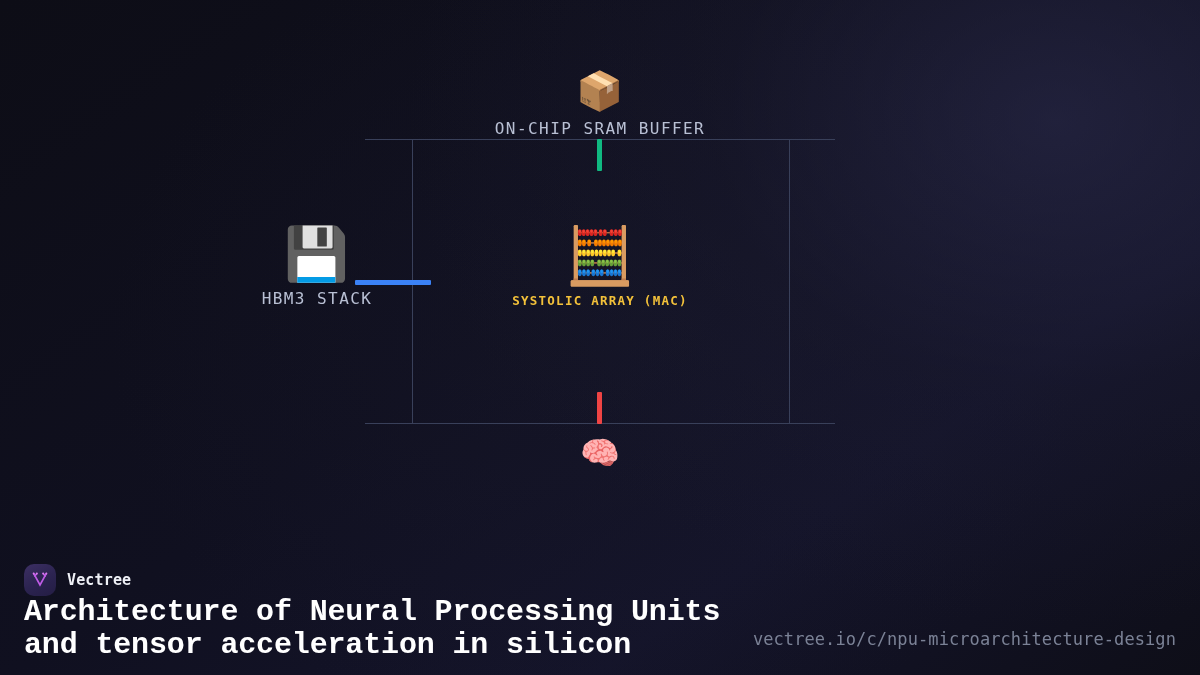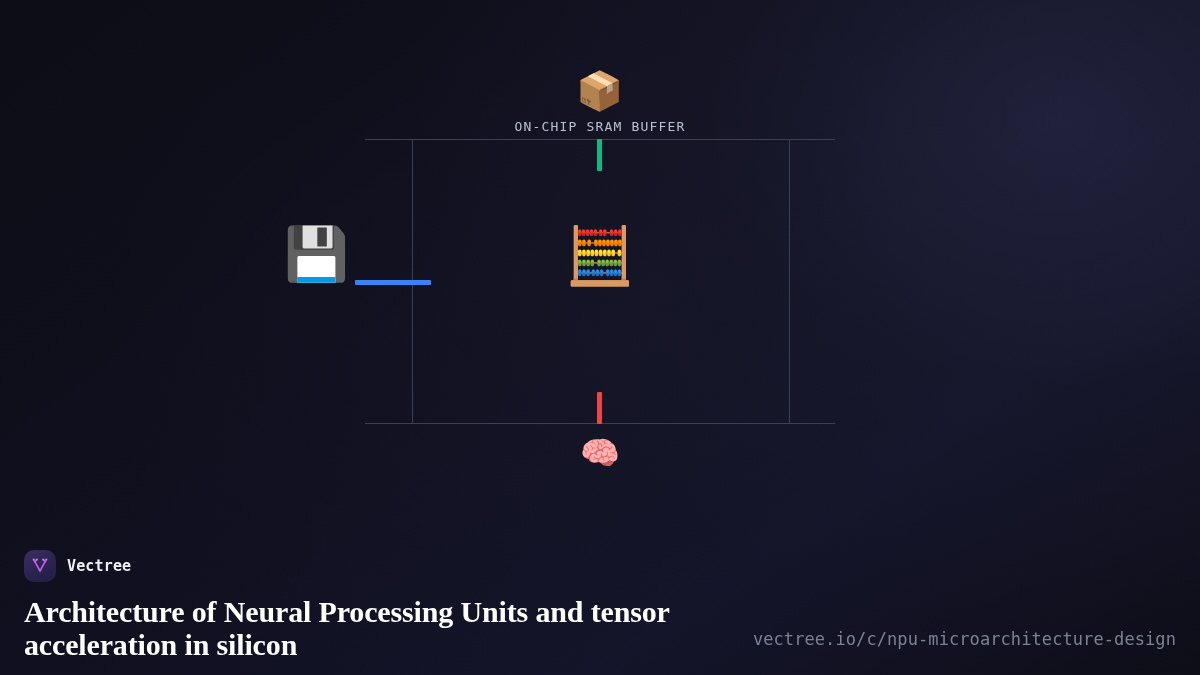--- a/index.html
+++ b/index.html
@@ -57,21 +57,21 @@
   }
   .node-emoji {
     font-family: "DejaVu Sans", sans-serif;
     line-height: 1;
     display: block;
   }
   .node-label {
     display: block;
     margin-top: 9px;
     font-family: "DejaVu Sans Mono", "Liberation Mono", monospace;
-    font-size: 13px;
+    font-size: 16px;
     letter-spacing: 0.09em;
     color: #b9c0d4;
     white-space: nowrap;
   }
   .node-label.highlight {
     color: #f3c13a;
     font-weight: bold;
     font-size: 12.5px;
     letter-spacing: 0.1em;
   }
@@ -92,42 +92,41 @@
     left: 0;
     right: 0;
     bottom: 0;
     padding: 0 24px 14px 24px;
   }
 
   #brand {
     display: flex;
     align-items: center;
     gap: 11px;
-    margin-bottom: 14px;
   }
   #brand-logo {
     width: 32px;
     height: 32px;
     border-radius: 10px;
     background: linear-gradient(150deg, #3c2f63 0%, #2b2350 55%, #241d44 100%);
     display: flex;
     align-items: center;
     justify-content: center;
     flex: none;
   }
   #brand-name {
     font-family: "DejaVu Sans Mono", "Liberation Mono", monospace;
     font-size: 15px;
     font-weight: bold;
     color: #eef0f6;
     letter-spacing: 0.01em;
   }
 
   #headline {
-    font-family: Liberation Serif, serif;
+    font-family: Liberation Mono, monospace;
     font-size: 30px;
     font-weight: bold;
     line-height: 1.08;
     color: #ffffff;
     letter-spacing: -0.005em;
     max-width: 760px;
     margin: 0;
   }
 
   #url {
@@ -157,24 +156,26 @@
     <div class="connector" style="left:355px; top:280px; width:76px; height:5px; background:#3b82f6;"></div>
     <div class="connector" style="left:597px; top:392px; width:5px; height:32px; background:#ef4444;"></div>
 
     <div class="node" id="node-sram">
       <span class="node-emoji">📦</span>
       <span class="node-label">ON-CHIP SRAM BUFFER</span>
     </div>
 
     <div class="node" id="node-hbm">
       <span class="node-emoji">💾</span>
+      <span class="node-label">HBM3 STACK</span>
     </div>
 
     <div class="node" id="node-sys">
       <span class="node-emoji">🧮</span>
+      <span class="node-label highlight">SYSTOLIC ARRAY (MAC)</span>
     </div>
 
     <div class="node" id="node-seq">
       <span class="node-emoji">🧠</span>
     </div>
 
   </div>
 
   <div id="footer">
 

